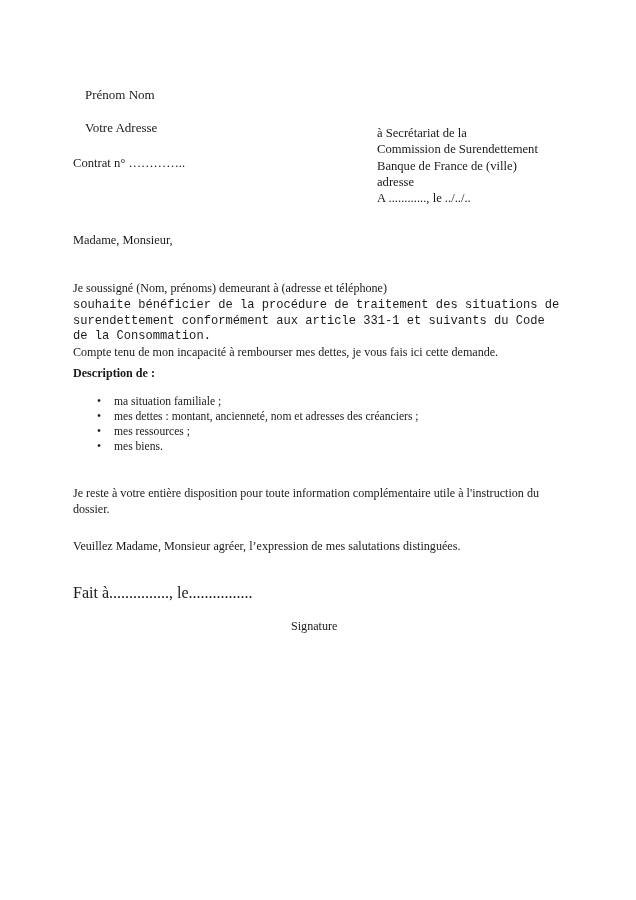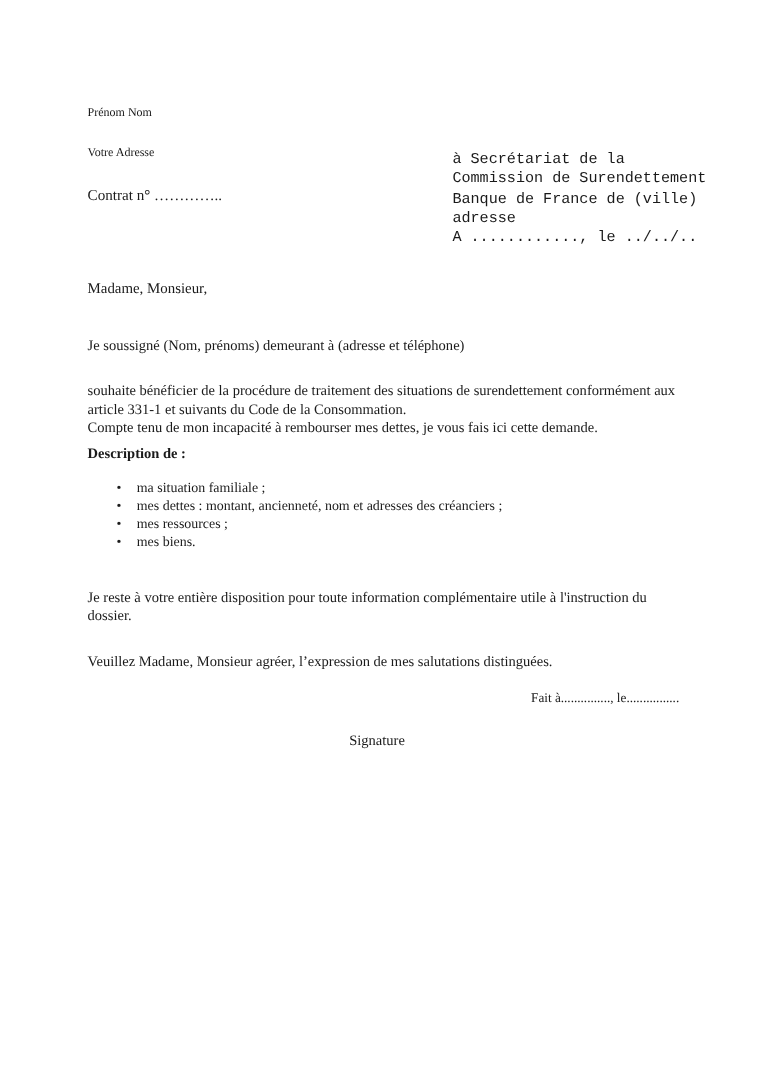--- a/index.html
+++ b/index.html
@@ -25,57 +25,57 @@
     top: 70px;
     width: 493px;
   }
 
   
   .header-row {
     position: relative;
     min-height: 120px;
   }
   .sender {
-    font-size: 10px;
+    font-size: 13px;
     line-height: 16.5px;
     white-space: pre-line;
+    margin-left: 12px;
   }
   .sender-line { white-space: nowrap; }
 
   .contract {
     margin-top: 2px;
     font-size: 12.6px;
     line-height: 16.5px;
     white-space: nowrap;
   }
 
   .recipient {
     position: absolute;
     left: 304px;
     top: 55px;
     width: 200px;
     font-size: 12.6px;
     line-height: 16.3px;
-    font-family: Liberation Mono, monospace;
   }
   .recipient-line { white-space: nowrap; }
 
   
   .salutation {
     margin-top: 42px;
     font-size: 12.4px;
     line-height: 16px;
   }
   .para {
     font-size: 12.1px;
     line-height: 15.4px;
     text-align: left;
   }
   .p-intro   { margin-top: 33px; }
-  .p-request { margin-top: 22px; }
+  .p-request { margin-top: 2px; font-family: Liberation Mono, monospace; }
   .p-compte  { }
   .p-desc    { margin-top: 6px; font-weight: bold; }
   .p-reste   { margin-top: 32px; }
   .p-veuillez{ margin-top: 22px; }
 
   
   ul.items {
     margin: 13px 0 0 0;
     padding: 0;
     list-style: none;
@@ -90,23 +90,23 @@
   ul.items li .bullet {
     position: absolute;
     left: 24px;
     top: 0;
     font-size: 11.6px;
     line-height: 15px;
   }
 
   
   .fait {
-    margin-top: 16px;
-    text-align: right;
-    font-size: 11px;
+    margin-top: 30px;
+    text-align: left;
+    font-size: 16px;
     line-height: 15.4px;
     white-space: nowrap;
   }
   .signature {
     margin-top: 19px;
     padding-left: 218px;
     font-size: 12.1px;
     line-height: 15.4px;
     white-space: nowrap;
   }

